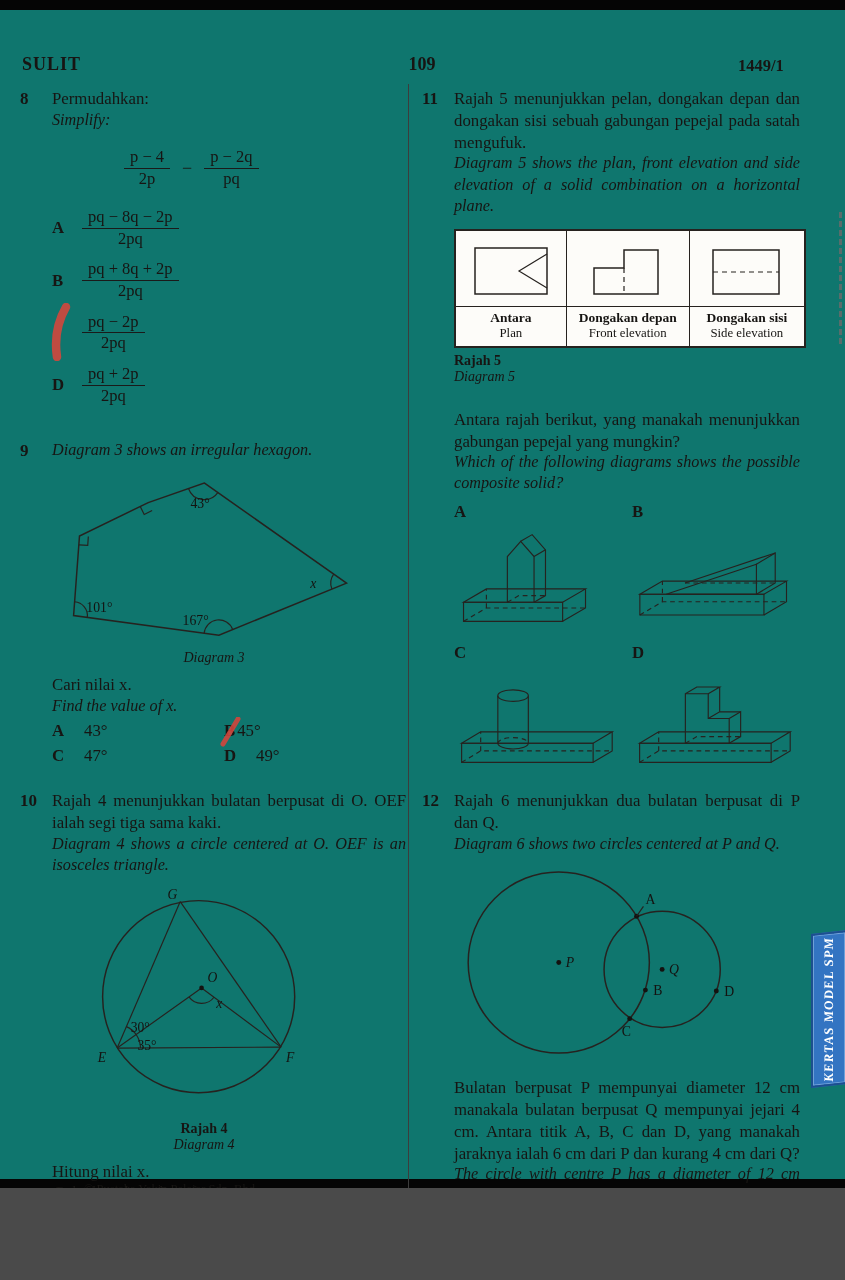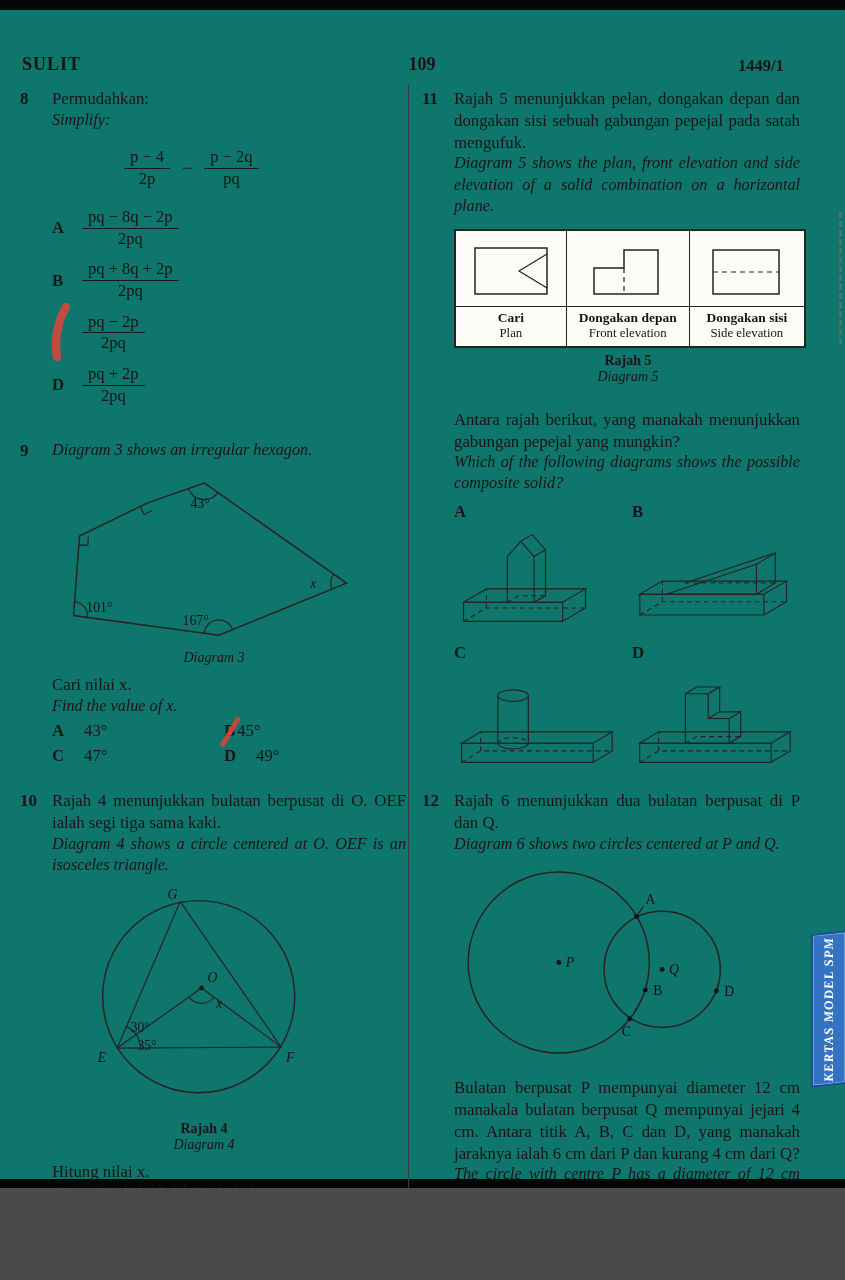--- a/index.html
+++ b/index.html
@@ -55,21 +55,21 @@
   svg.draw .pt{fill:#141210;stroke:none}
   .itl{font-style:italic}
 
   .views-table{display:grid;grid-template-columns:1fr 1.12fr 1.05fr;border:2px solid #26221f;width:348px;margin:12px 0 4px 0;background:#fdfcf9}
   .vcell{border-left:1.6px solid #26221f;display:flex;flex-direction:column}
   .vcell:first-child{border-left:none}
   .vdraw{margin:7px auto 2px}
   .vlabel{border-top:1.6px solid #26221f;text-align:center;padding:3px 2px 5px;margin-top:auto}
   .vms{font-weight:bold;font-size:13.5px}
   .ven{font-size:12.8px}
-  .tblcap{width:348px;text-align:center}
+  .tblcap{width:348px;}
 
   .solids{display:grid;grid-template-columns:1fr 1fr;column-gap:10px;row-gap:12px;margin-top:8px}
   .slabel{font-weight:bold;font-size:16.8px;margin-bottom:2px}
 
   .footer-code{position:absolute;left:20px;top:1240px;font-weight:bold;font-size:16.5px}
   .footer-pub{position:absolute;left:84px;top:1182px;font-size:12.5px}
   .footer-sulit{position:absolute;left:736px;top:1258px;font-weight:bold;font-size:16px;letter-spacing:1px}
 
   .watermark{position:absolute;right:-2px;top:932px;width:32px;height:150px;background:#3374c2;border:2px solid #1d4f8f;display:flex;align-items:center;justify-content:center;transform:skewY(-6deg);box-shadow:0 0 0 1px #6fa0d8 inset}
   .watermark span{writing-mode:vertical-rl;transform:rotate(180deg);white-space:nowrap;color:#fff;font-weight:bold;font-style:italic;font-size:13px;letter-spacing:1px}
@@ -264,21 +264,21 @@
 
         <div class="views-table">
           <div class="vcell">
             <svg class="draw vdraw" viewBox="0 0 96 66" width="96" height="66">
               <g>
                 <rect class="shape" x="12" y="10" width="72" height="46"></rect>
                 <polyline class="thin" points="84,16 56,33 84,50"></polyline>
               </g>
             </svg>
             <div class="vlabel">
-              <div class="vms">Cari</div>
+              <div class="vms">Antara</div>
               <div class="ven">Plan</div>
             </div>
           </div>
           <div class="vcell">
             <svg class="draw vdraw" viewBox="0 0 96 66" width="96" height="66">
               <g>
                 <polygon class="shape" points="14,56 14,30 44,30 44,12 78,12 78,56"></polygon>
                 <line class="dash" x1="44" y1="30" x2="44" y2="56"></line>
               </g>
             </svg>

